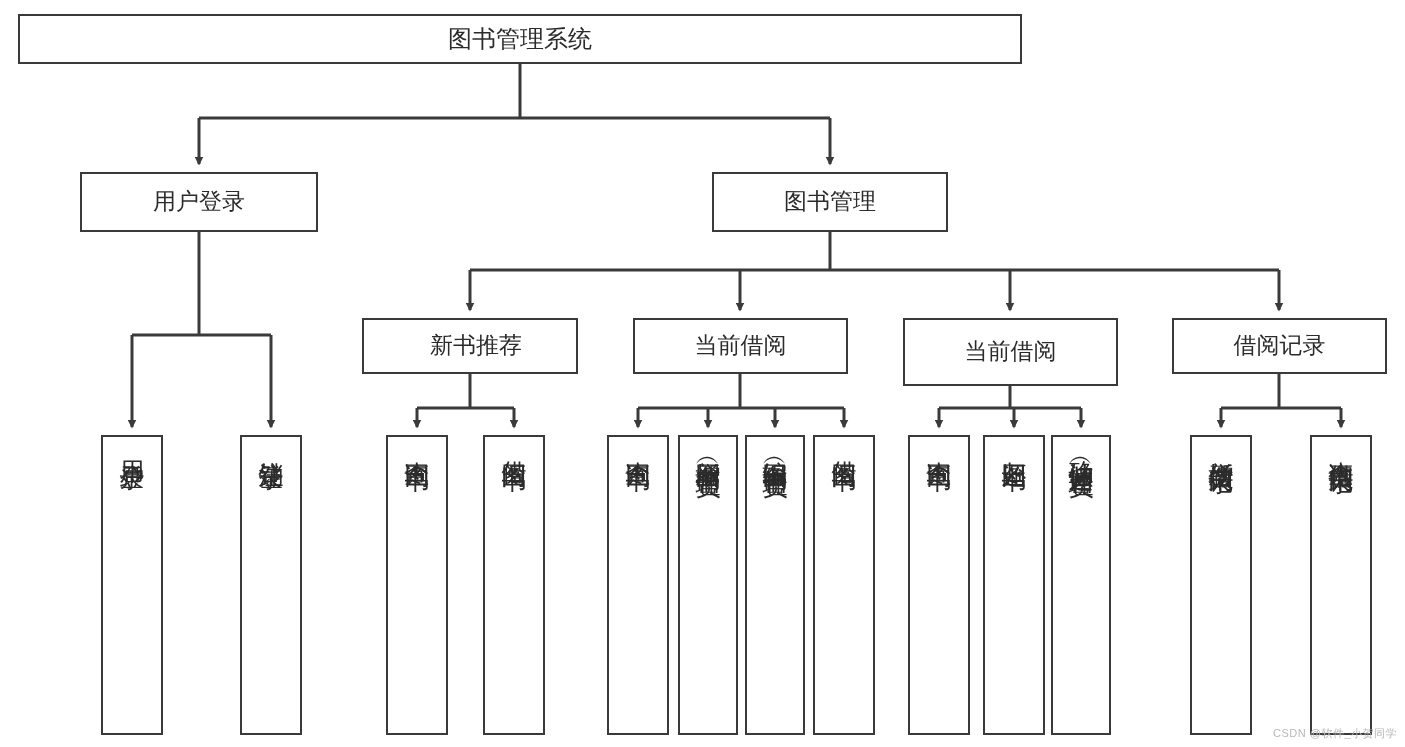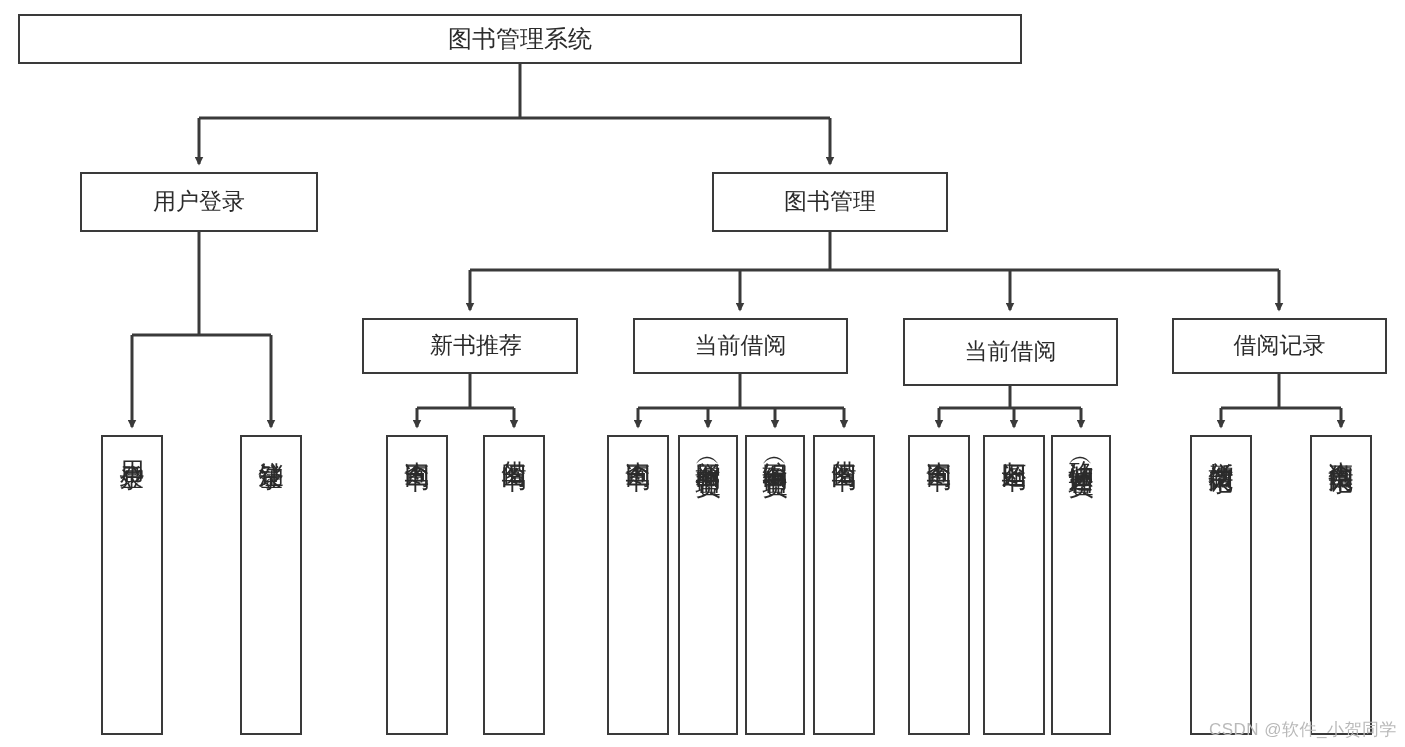--- a/index.html
+++ b/index.html
@@ -58,21 +58,21 @@
     letter-spacing: 2px;
     line-height: 1;
     margin: 0 auto;
     padding: 4px 0;
     max-height: 296px;
   }
   #watermark {
     position: absolute;
     right: 8px;
     bottom: 6px;
-    font-size: 17px;
+    font-size: 11px;
     color: #b9b9b9;
     letter-spacing: 0.5px;
     z-index: 3;
     white-space: nowrap;
   }
 </style>
 </head>
 <body>
 
 <div id="diagram-root">

